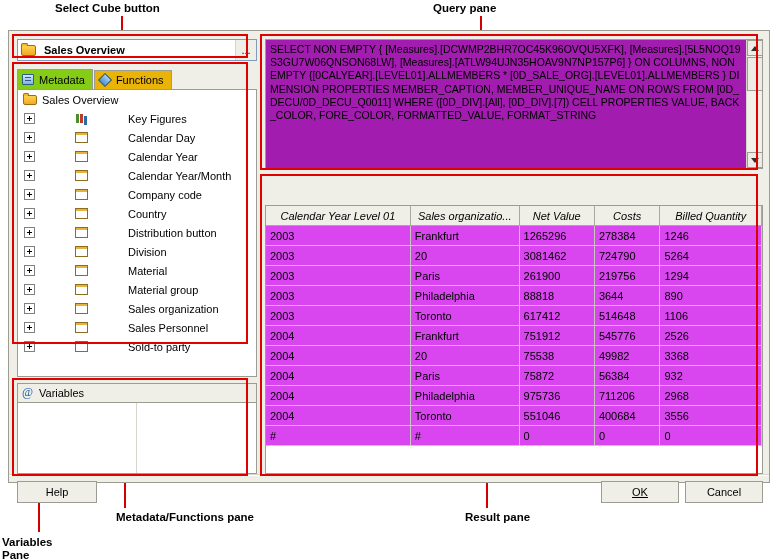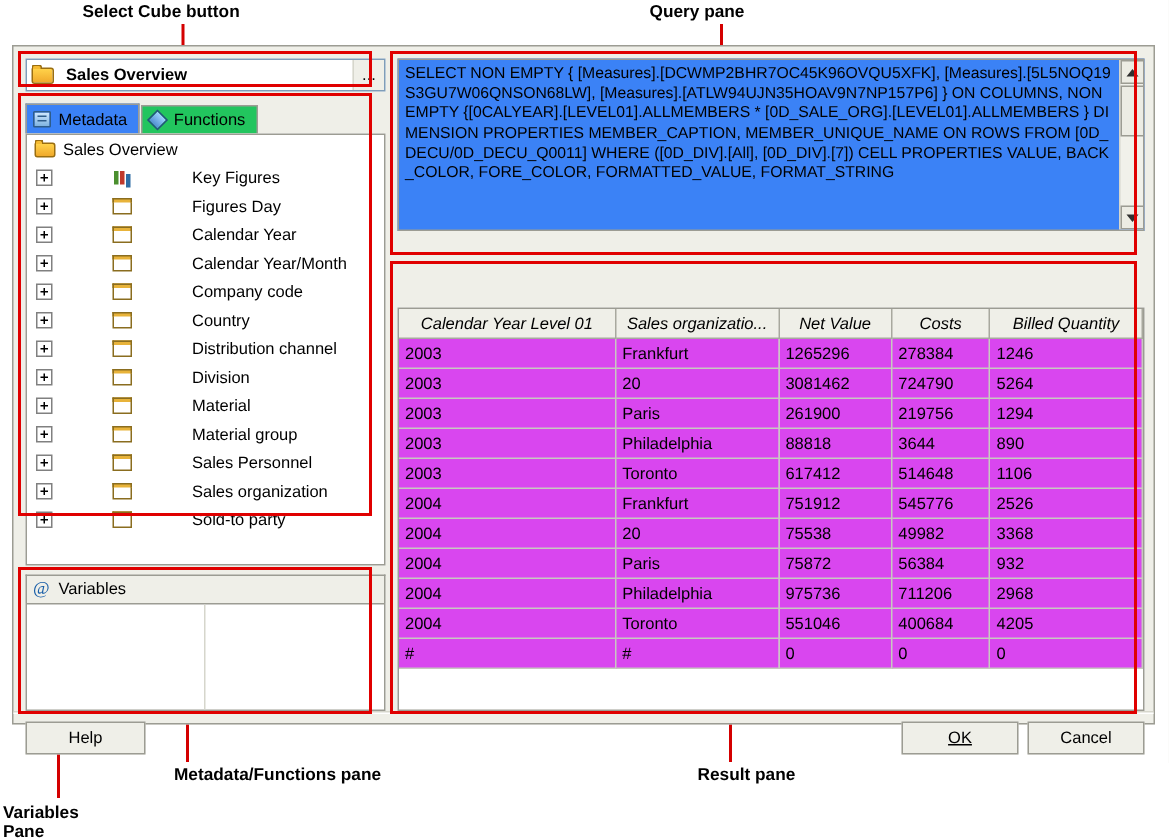--- a/index.html
+++ b/index.html
@@ -127,29 +127,29 @@
     height: 20px;
     display: flex;
     align-items: flex-end;
   }
   .tab {
     height: 19px;
     display: flex;
     align-items: center;
     padding: 0 7px 0 4px;
     font-size: 11px;
-    background: #22c55e;
+    background: #eab308;
     border: 1px solid #9c9c93;
     border-bottom: none;
     box-sizing: border-box;
     margin-right: 1px;
     cursor: pointer;
   }
   .tab.active {
-    background: #3b82f6;
+    background: #84cc16;
     height: 20px;
     font-weight: normal;
   }
   .tab-ico {
     width: 13px; height: 12px;
     margin-right: 4px;
     flex: none;
     position: relative;
   }
   .ico-metadata::before {
@@ -318,22 +318,22 @@
   }
   .vars-col-left { width: 118px; border-right: 1px solid #d6d6cc; }
   .vars-col-right { flex: 1; }
 
   
   .query-pane {
     position: absolute;
     left: 256px;
     top: 8px;
     width: 498px;
-    height: 115px;
-    background: #3b82f6;
+    height: 130px;
+    background: #a21caf;
     border: 1px solid #9c9c93;
     box-sizing: border-box;
     overflow: hidden;
   }
   .query-text {
     position: absolute;
     left: 0; top: 0;
     right: 17px;
     padding: 3px 4px;
     font-family: "Liberation Sans", sans-serif;
@@ -500,21 +500,21 @@
     </div>
 
     <div class="tree-row child">
       <span class="expander"></span>
       <span class="node-ico ico-chart"></span>
       <span>Key Figures</span>
     </div>
     <div class="tree-row child">
       <span class="expander"></span>
       <span class="node-ico ico-cal"></span>
-      <span>Figures Day</span>
+      <span>Calendar Day</span>
     </div>
     <div class="tree-row child">
       <span class="expander"></span>
       <span class="node-ico ico-cal"></span>
       <span>Calendar Year</span>
     </div>
     <div class="tree-row child">
       <span class="expander"></span>
       <span class="node-ico ico-cal"></span>
       <span>Calendar Year/Month</span>
@@ -525,46 +525,46 @@
       <span>Company code</span>
     </div>
     <div class="tree-row child">
       <span class="expander"></span>
       <span class="node-ico ico-cal"></span>
       <span>Country</span>
     </div>
     <div class="tree-row child">
       <span class="expander"></span>
       <span class="node-ico ico-cal"></span>
-      <span>Distribution channel</span>
+      <span>Distribution button</span>
     </div>
     <div class="tree-row child">
       <span class="expander"></span>
       <span class="node-ico ico-cal"></span>
       <span>Division</span>
     </div>
     <div class="tree-row child">
       <span class="expander"></span>
       <span class="node-ico ico-cal"></span>
       <span>Material</span>
     </div>
     <div class="tree-row child">
       <span class="expander"></span>
       <span class="node-ico ico-cal"></span>
       <span>Material group</span>
     </div>
     <div class="tree-row child">
       <span class="expander"></span>
       <span class="node-ico ico-cal"></span>
+      <span>Sales organization</span>
+    </div>
+    <div class="tree-row child">
+      <span class="expander"></span>
+      <span class="node-ico ico-cal"></span>
       <span>Sales Personnel</span>
-    </div>
-    <div class="tree-row child">
-      <span class="expander"></span>
-      <span class="node-ico ico-cal"></span>
-      <span>Sales organization</span>
     </div>
     <div class="tree-row child">
       <span class="expander"></span>
       <span class="node-ico ico-cal"></span>
       <span>Sold-to party</span>
     </div>
   </div>
 
   <div class="vars-header">
     <span class="ico-var"></span>
@@ -661,21 +661,21 @@
           <td>Philadelphia</td>
           <td>975736</td>
           <td>711206</td>
           <td>2968</td>
         </tr>
         <tr>
           <td>2004</td>
           <td>Toronto</td>
           <td>551046</td>
           <td>400684</td>
-          <td>4205</td>
+          <td>3556</td>
         </tr>
         <tr>
           <td>#</td>
           <td>#</td>
           <td>0</td>
           <td>0</td>
           <td>0</td>
         </tr>
       </tbody>
     </table>

